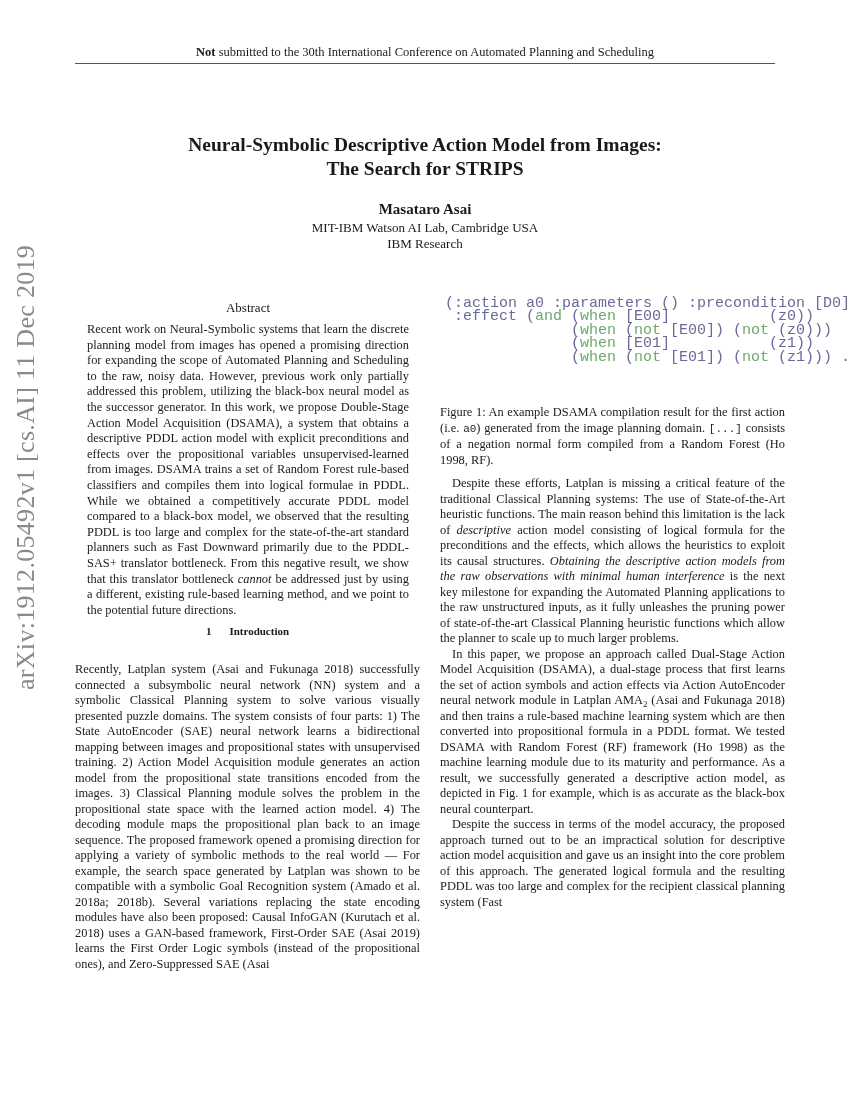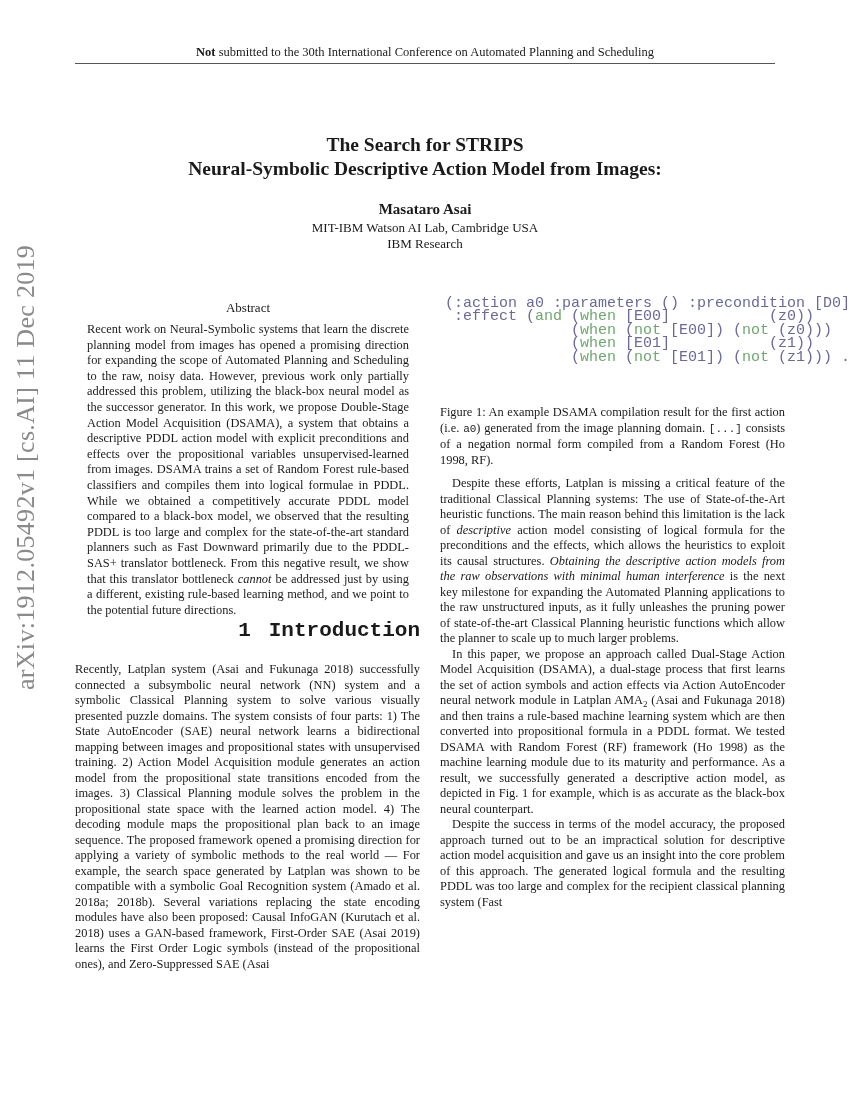--- a/index.html
+++ b/index.html
@@ -20,43 +20,43 @@
            transform-origin: 0 0; transform: rotate(-90deg);
            font-size: 26px; line-height: 40px; color: #8a8a8a; white-space: nowrap;
            letter-spacing: 0.3px; }
   .col { position: absolute; width: 345px; font-size: 12.4px; line-height: 15.5px;
          text-align: justify; }
   .col-left { left: 75px; }
   .col-right { left: 440px; }
   .abs-head { text-align: center; font-weight: normal; font-size: 13px; line-height: 16px; }
   .abstract { position: absolute; left: 87px; top: 300px; width: 322px; font-size: 12.4px;
               line-height: 15.6px; text-align: justify; }
-  .sec-head { position: absolute; left: 75px; top: 622px; width: 345px; text-align: right;
-              font-weight: bold; font-size: 21px; line-height: 18px; font-family: Liberation Mono, monospace; }
+  .sec-head { position: absolute; left: 75px; top: 622px; width: 345px; text-align: center;
+              font-weight: bold; font-size: 11px; line-height: 18px; }
   .sec-head .num { margin-right: 18px; }
   .para { margin: 0; }
   .indent { text-indent: 12px; }
   .code { position: absolute; left: 445px; top: 297px; font-family: "Liberation Mono", "DejaVu Sans Mono", monospace;
           font-size: 15px; line-height: 13.4px; white-space: pre; color: #6a6a9a; }
   .kw { color: #6fa86f; }
   .caption { position: absolute; left: 440px; top: 405px; width: 345px; font-size: 12.4px;
              line-height: 15.6px; text-align: justify; }
   .mono { font-family: "Liberation Mono", "DejaVu Sans Mono", monospace; font-size: 11px; }
   i { font-style: italic; }
   sub { font-size: 9px; line-height: 0; }
 </style>
 </head>
 <body>
 
 <div class="header-note"><b>Not</b><span> submitted to the 30th International Conference on Automated Planning and Scheduling</span></div>
 <div class="header-rule"></div>
 
 <div class="title">
+  <div>Neural-Symbolic Descriptive Action Model from Images:</div>
   <div>The Search for STRIPS</div>
-  <div>Neural-Symbolic Descriptive Action Model from Images:</div>
 </div>
 
 <div class="author">Masataro Asai</div>
 <div class="affil" style="top:220px">MIT-IBM Watson AI Lab, Cambridge USA</div>
 <div class="affil" style="top:236px">IBM Research</div>
 
 <div class="arxiv">arXiv:1912.05492v1  [cs.AI]  11 Dec 2019</div>
 
 <div class="abstract">
   <div class="abs-head" style="margin-bottom:6px">Abstract</div>

